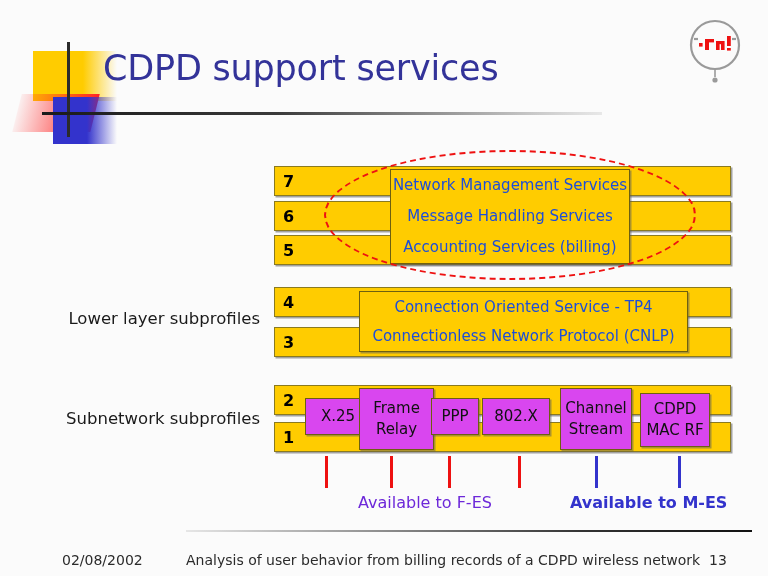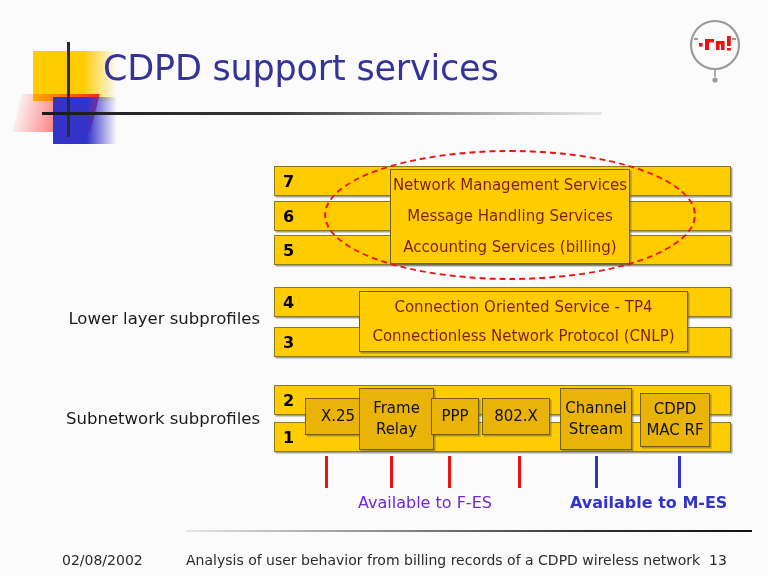--- a/index.html
+++ b/index.html
@@ -120,27 +120,27 @@
     box-sizing: border-box;
     box-shadow: 1.5px 1.5px 0 rgba(90,90,90,0.5);
     display: flex;
     flex-direction: column;
     justify-content: space-around;
     align-items: center;
     z-index: 4;
   }
   .overlay-box .line {
     font-size: 15px;
-    color: #7f1d1d;
+    color: #1d4ed8;
     white-space: nowrap;
     line-height: 1.1;
   }
   .sub-box {
     position: absolute;
-    background: #eab308;
+    background: #d946ef;
     border: 1.3px solid #6e6010;
     box-sizing: border-box;
     box-shadow: 1.5px 1.5px 0 rgba(90,90,90,0.5);
     display: flex;
     flex-direction: column;
     justify-content: center;
     align-items: center;
     z-index: 5;
   }
   .sub-box .line {

